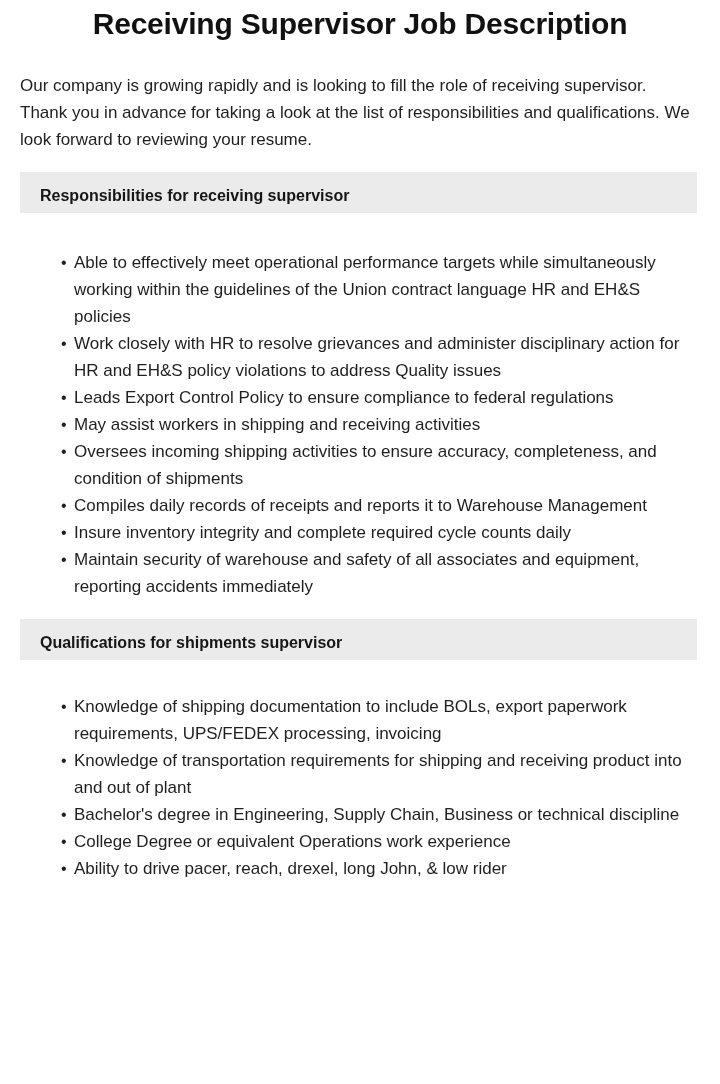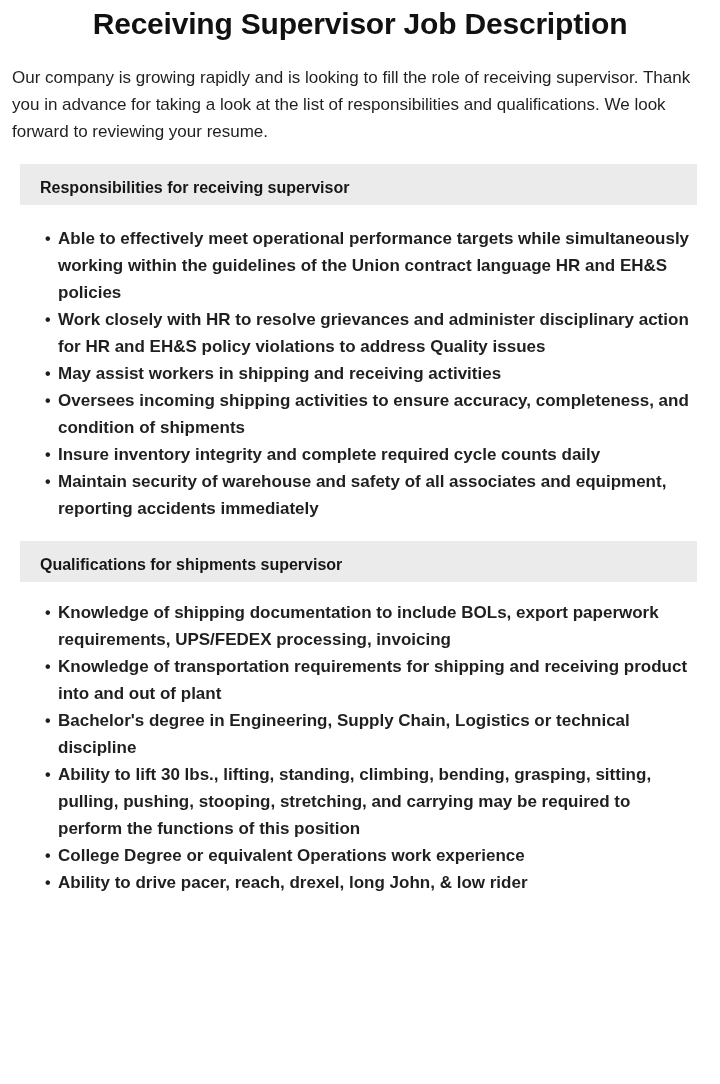--- a/index.html
+++ b/index.html
@@ -30,21 +30,21 @@
     padding: 4px 20px 0 20px;
     text-align: center;
     font-size: 30px;
     line-height: 40px;
     font-weight: bold;
     letter-spacing: -0.2px;
     color: #111111;
   }
 
   .intro {
-    margin: 0;
+    margin: 8px;
     padding: 20px 21px 0 12px;
     font-size: 17px;
     line-height: 27px;
     color: #1f1f1f;
     text-align: left;
   }
 
   .section-header {
     margin: 19px 23px 0 20px;
     background: #ebebeb;
@@ -57,23 +57,22 @@
 
   .section-header-text {
     font-size: 16px;
     font-weight: bold;
     color: #161616;
     line-height: 20px;
   }
 
   ul.bullet-list {
     list-style: none;
-    margin: 0;
+    margin: 16px;
     padding: 20px 22px 0 45px;
-    font-weight: bold;
   }
 
   ul.bullet-list.qualifications {
     padding-top: 17px;
   }
 
   ul.bullet-list li {
     position: relative;
     font-size: 17px;
     line-height: 27px;
@@ -101,32 +100,33 @@
 
   <p class="intro">Our company is growing rapidly and is looking to fill the role of receiving supervisor. Thank you in advance for taking a look at the list of responsibilities and qualifications. We look forward to reviewing your resume.</p>
 
   <div class="section-header">
     <span class="section-header-text">Responsibilities for receiving supervisor</span>
   </div>
 
   <ul class="bullet-list responsibilities">
     <li>Able to effectively meet operational performance targets while simultaneously working within the guidelines of the Union contract language HR and EH&amp;S policies</li>
     <li>Work closely with HR to resolve grievances and administer disciplinary action for HR and EH&amp;S policy violations to address Quality issues</li>
+    <li>Leads Export Control Policy to ensure compliance to federal regulations</li>
     <li>May assist workers in shipping and receiving activities</li>
     <li>Oversees incoming shipping activities to ensure accuracy, completeness, and condition of shipments</li>
+    <li>Compiles daily records of receipts and reports it to Warehouse Management</li>
     <li>Insure inventory integrity and complete required cycle counts daily</li>
     <li>Maintain security of warehouse and safety of all associates and equipment, reporting accidents immediately</li>
   </ul>
 
   <div class="section-header">
     <span class="section-header-text">Qualifications for shipments supervisor</span>
   </div>
 
   <ul class="bullet-list qualifications">
     <li>Knowledge of shipping documentation to include BOLs, export paperwork requirements, UPS/FEDEX processing, invoicing</li>
     <li>Knowledge of transportation requirements for shipping and receiving product into and out of plant</li>
-    <li>Bachelor's degree in Engineering, Supply Chain, Logistics or technical discipline</li>
-    <li>Ability to lift 30 lbs., lifting, standing, climbing, bending, grasping, sitting, pulling, pushing, stooping, stretching, and carrying may be required to perform the functions of this position</li>
+    <li>Bachelor's degree in Engineering, Supply Chain, Business or technical discipline</li>
     <li>College Degree or equivalent Operations work experience</li>
     <li>Ability to drive pacer, reach, drexel, long John, &amp; low rider</li>
   </ul>
 
 </div>
 
 </body></html>

